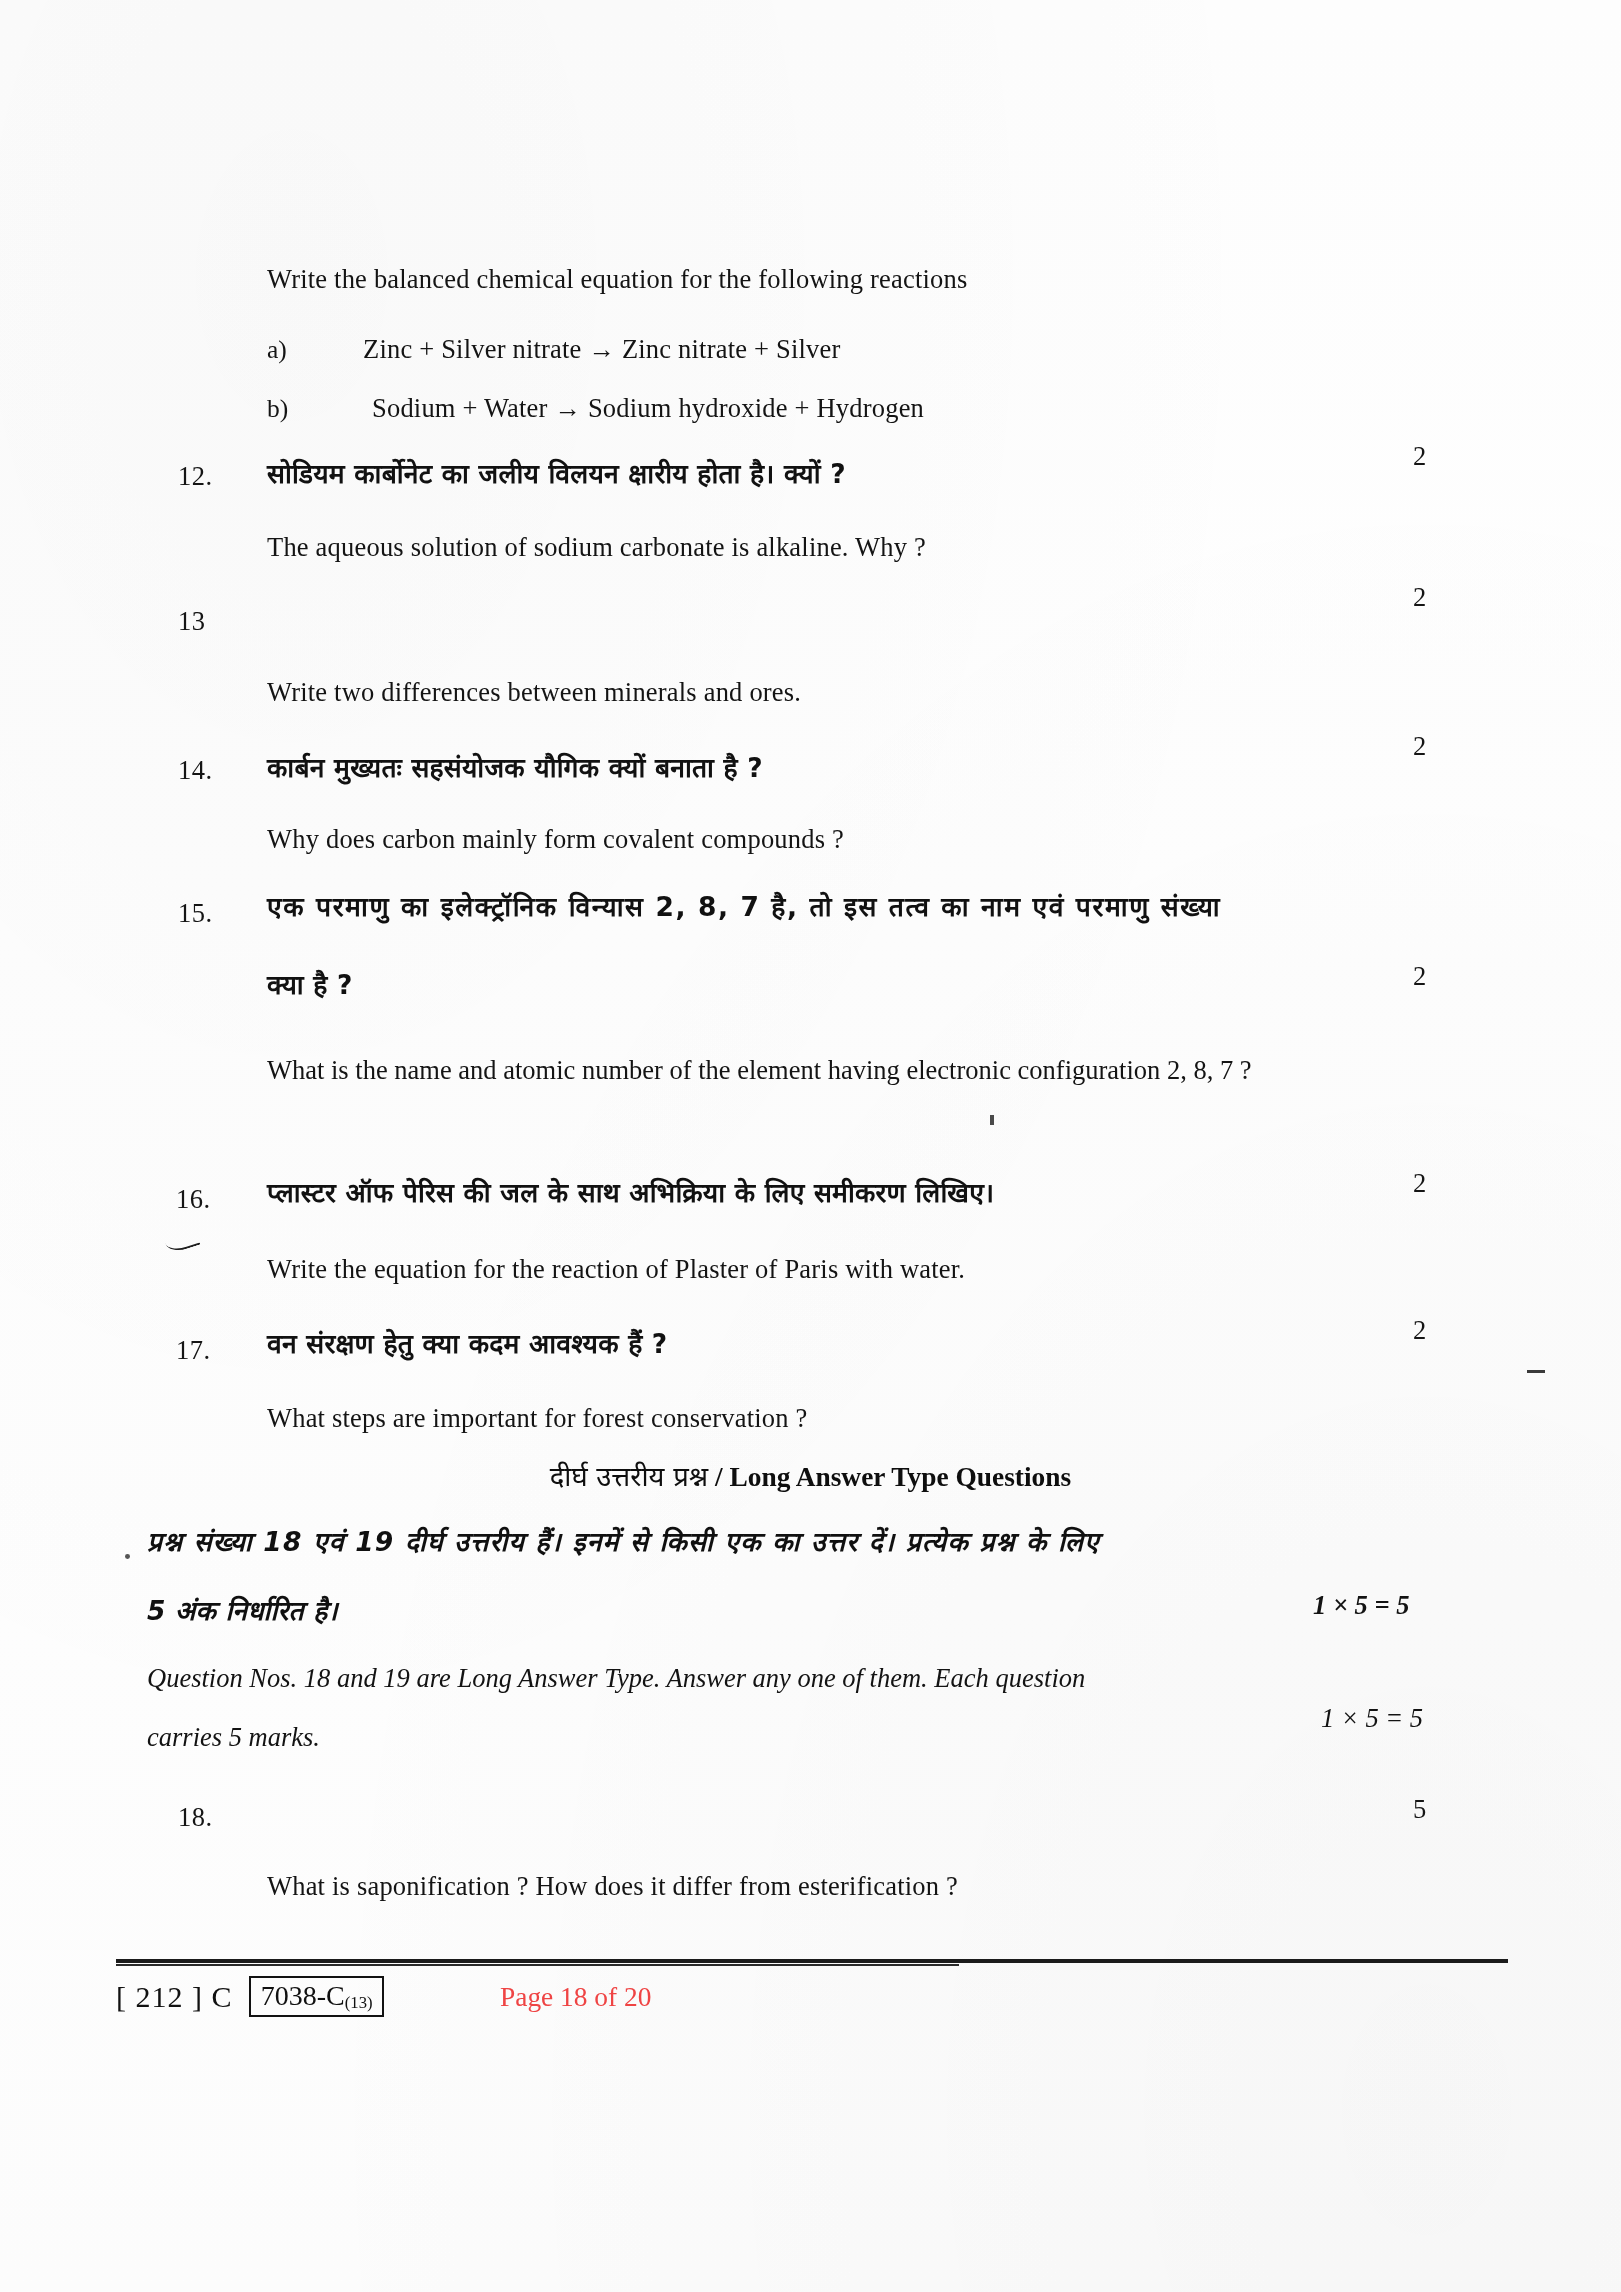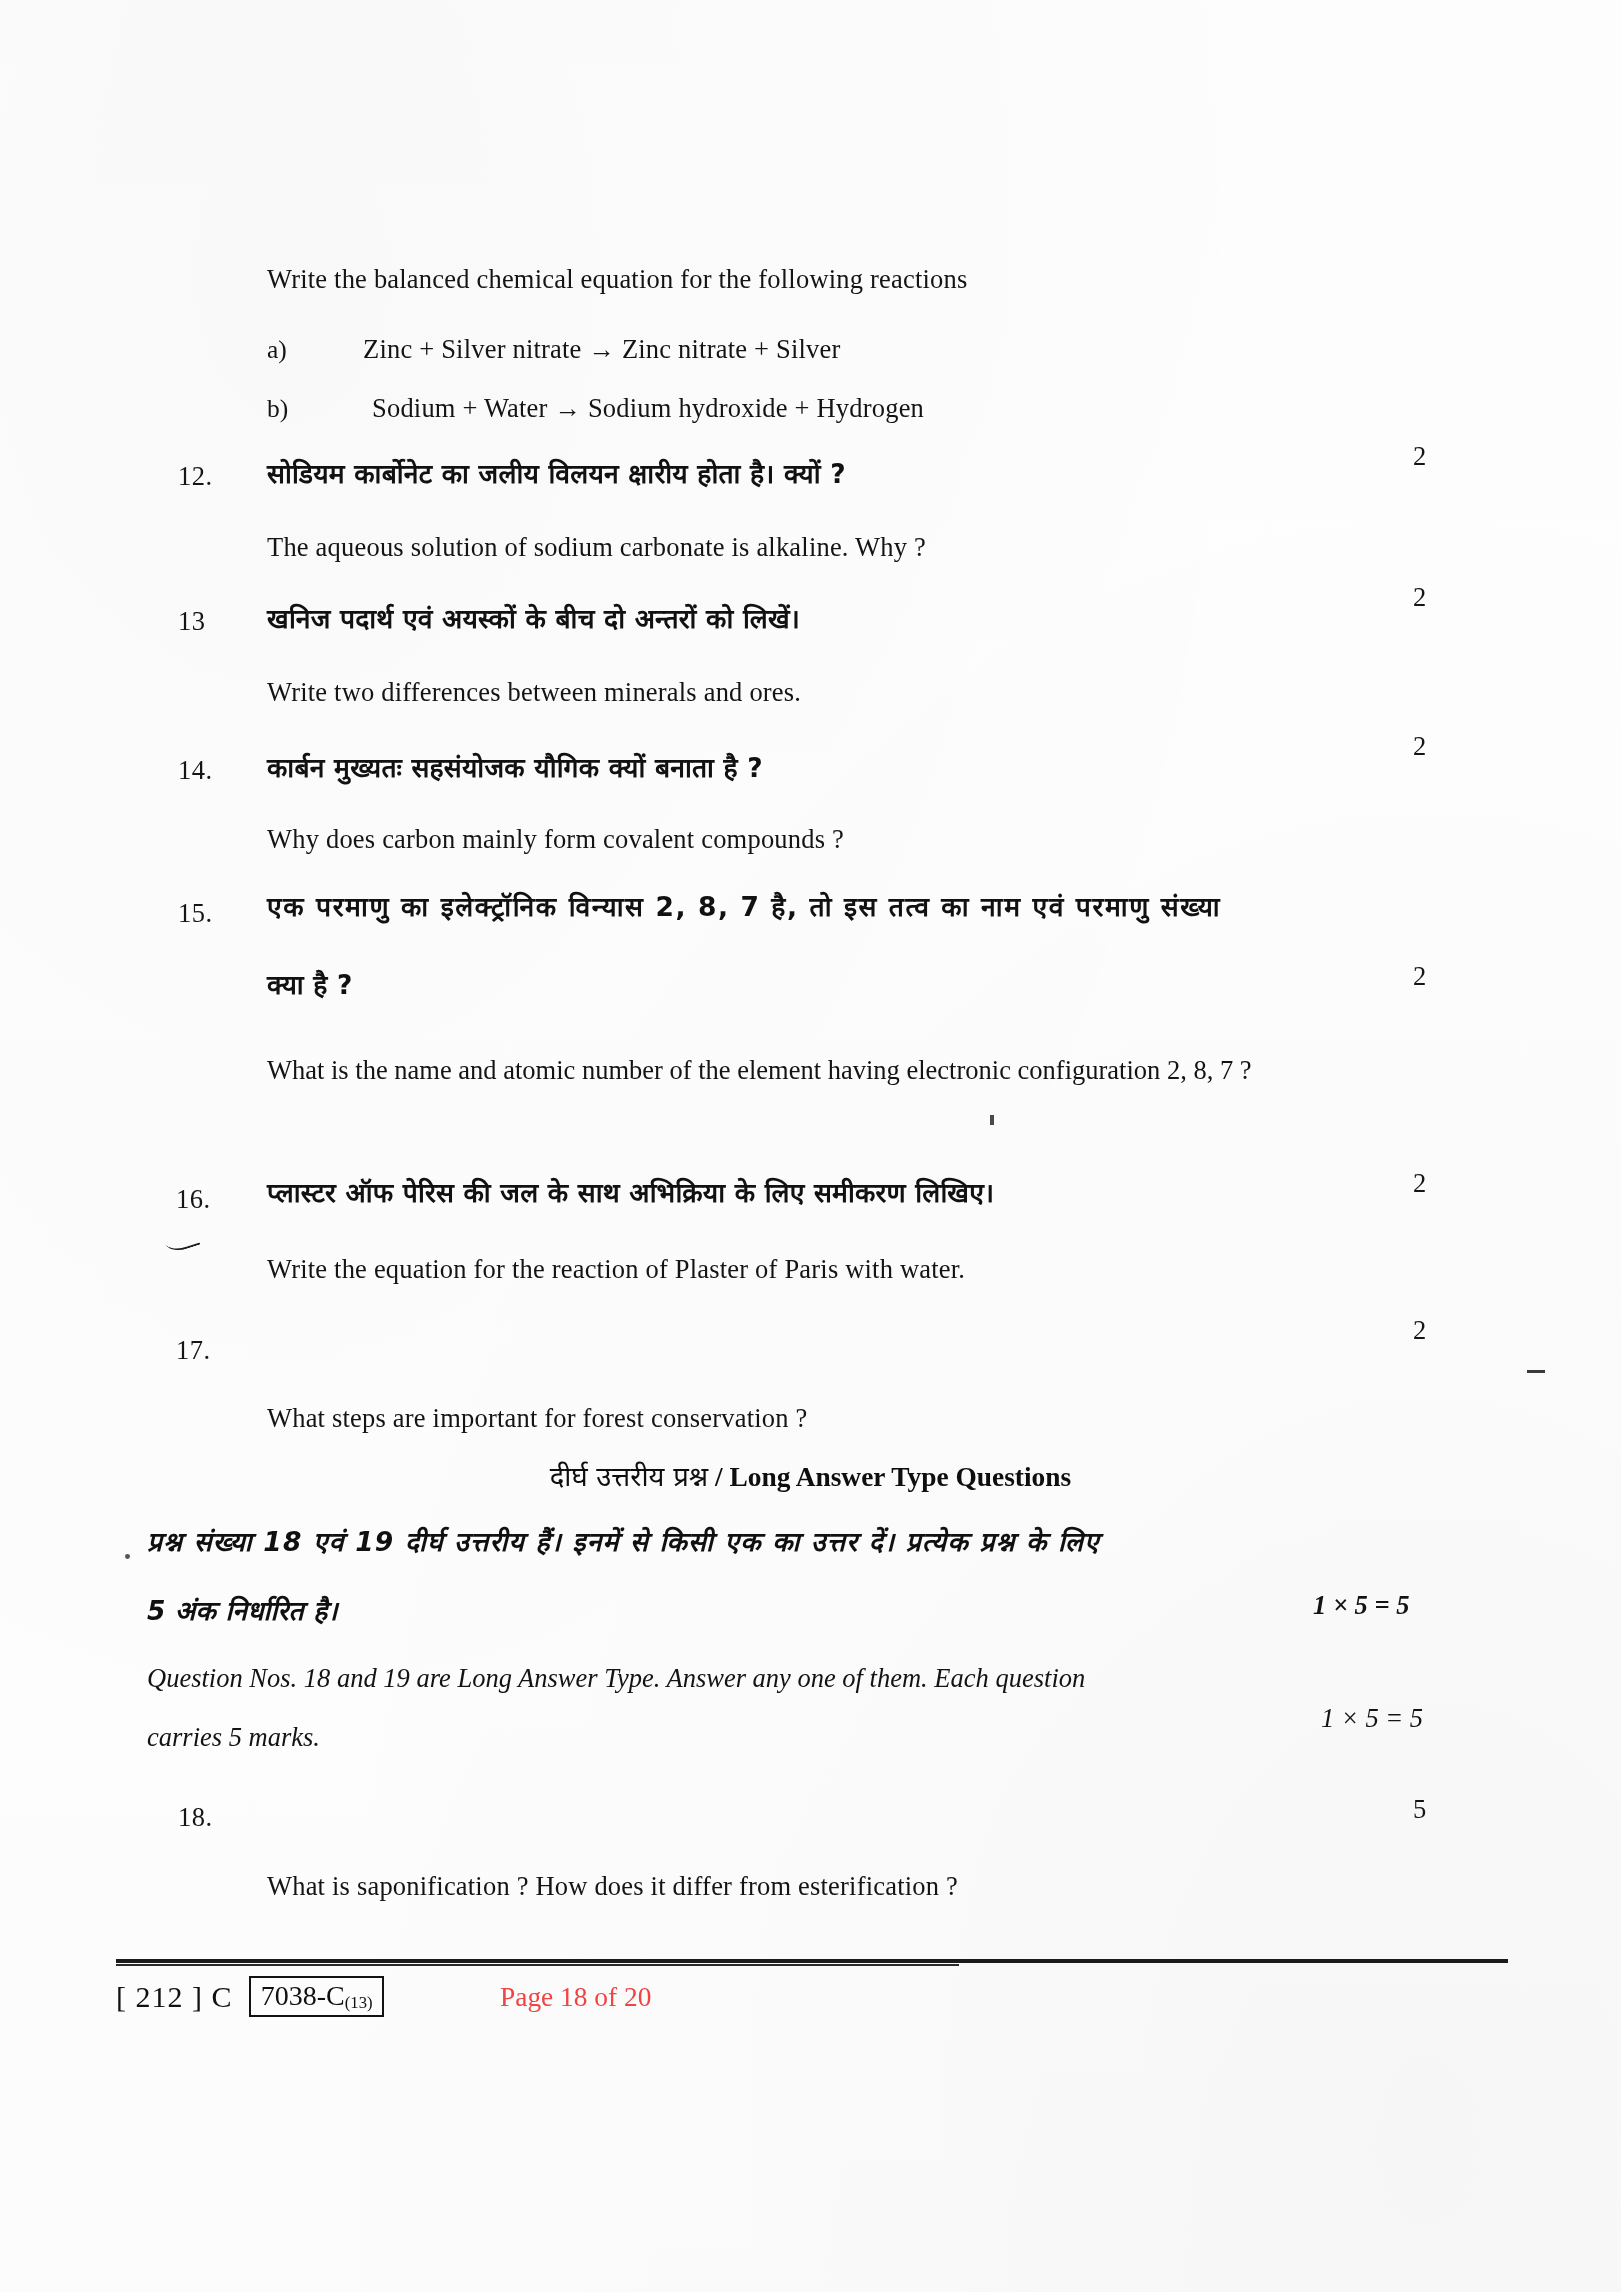--- a/index.html
+++ b/index.html
@@ -245,41 +245,41 @@
 
   <div class="row-label" style="left:267px; top:394px;">b)</div>
   <div class="blk eng" style="left:372px; top:392px; width:882px;">Sodium + Water → Sodium hydroxide + Hydrogen</div>
 
   <div class="num" style="left:178px; top:461px;">12.</div>
   <div class="blk hin" style="left:267px; top:457px; width:980px;">सोडियम कार्बोनेट का जलीय विलयन क्षारीय होता है। क्यों ?</div>
   <div class="marks" style="left:1413px; top:441px;">2</div>
   <div class="blk eng" style="left:267px; top:531px; width:1039px;">The aqueous solution of sodium carbonate is alkaline. Why ?</div>
 
   <div class="num" style="left:178px; top:606px;">13</div>
-  <div class="blk hin" style="left:267px; top:602px; width:980px;">खनिज पदार्थ एवं अयस्कों के बीच दो अन्तरों को लिखें।</div>
   <div class="marks" style="left:1413px; top:582px;">2</div>
   <div class="blk eng" style="left:267px; top:676px; width:1039px;">Write two differences between minerals and ores.</div>
 
   <div class="num" style="left:178px; top:755px;">14.</div>
   <div class="blk hin" style="left:267px; top:751px; width:980px;">कार्बन मुख्यतः सहसंयोजक यौगिक क्यों बनाता है ?</div>
   <div class="marks" style="left:1413px; top:731px;">2</div>
   <div class="blk eng" style="left:267px; top:823px; width:1039px;">Why does carbon mainly form covalent compounds ?</div>
 
   <div class="num" style="left:178px; top:898px;">15.</div>
   <div class="blk hin" style="left:267px; top:890px; width:1206px; letter-spacing:1.6px;">एक परमाणु का इलेक्ट्रॉनिक विन्यास 2, 8, 7 है, तो इस तत्व का नाम एवं परमाणु संख्या</div>
   <div class="blk hin" style="left:267px; top:968px; width:392px;">क्या है ?</div>
   <div class="marks" style="left:1413px; top:961px;">2</div>
   <div class="justify" style="left:267px; top:1047px; width:1198px;">What is the name and atomic number of the element having electronic configuration 2, 8, 7 ?</div>
 
   <div class="num" style="left:176px; top:1184px;">16.</div>
   <div class="blk hin" style="left:267px; top:1176px; width:1078px;">प्लास्टर ऑफ पेरिस की जल के साथ अभिक्रिया के लिए समीकरण लिखिए।</div>
   <div class="marks" style="left:1413px; top:1168px;">2</div>
   <div class="blk eng" style="left:267px; top:1253px; width:1078px;">Write the equation for the reaction of Plaster of Paris with water.</div>
 
   <div class="num" style="left:176px; top:1335px;text-align:center;">17.</div>
+  <div class="blk hin" style="left:267px; top:1327px; width:980px;">वन संरक्षण हेतु क्या कदम आवश्यक हैं ?</div>
   <div class="marks" style="left:1413px; top:1315px;">2</div>
   <div class="blk eng" style="left:267px; top:1402px; width:1039px;">What steps are important for forest conservation ?</div>
 
   <div class="heading" style="top:1457px;">
     <span class="h-hin">दीर्घ उत्तरीय प्रश्न</span><span class="h-eng"> / </span><span class="h-eng">Long Answer Type Questions</span>
   </div>
 
   <div class="instr-hin" style="left:147px; top:1521px; width:1264px; letter-spacing:1.2px;">प्रश्न संख्या 18 एवं 19 दीर्घ उत्तरीय हैं। इनमें से किसी एक का उत्तर दें। प्रत्येक प्रश्न के लिए</div>
   <div class="instr-hin" style="left:147px; top:1590px; width:686px;">5 अंक निर्धारित है।</div>
   <div class="instr-marks" style="left:1313px; top:1590px; font-weight:700;">1 × 5 = 5</div>

